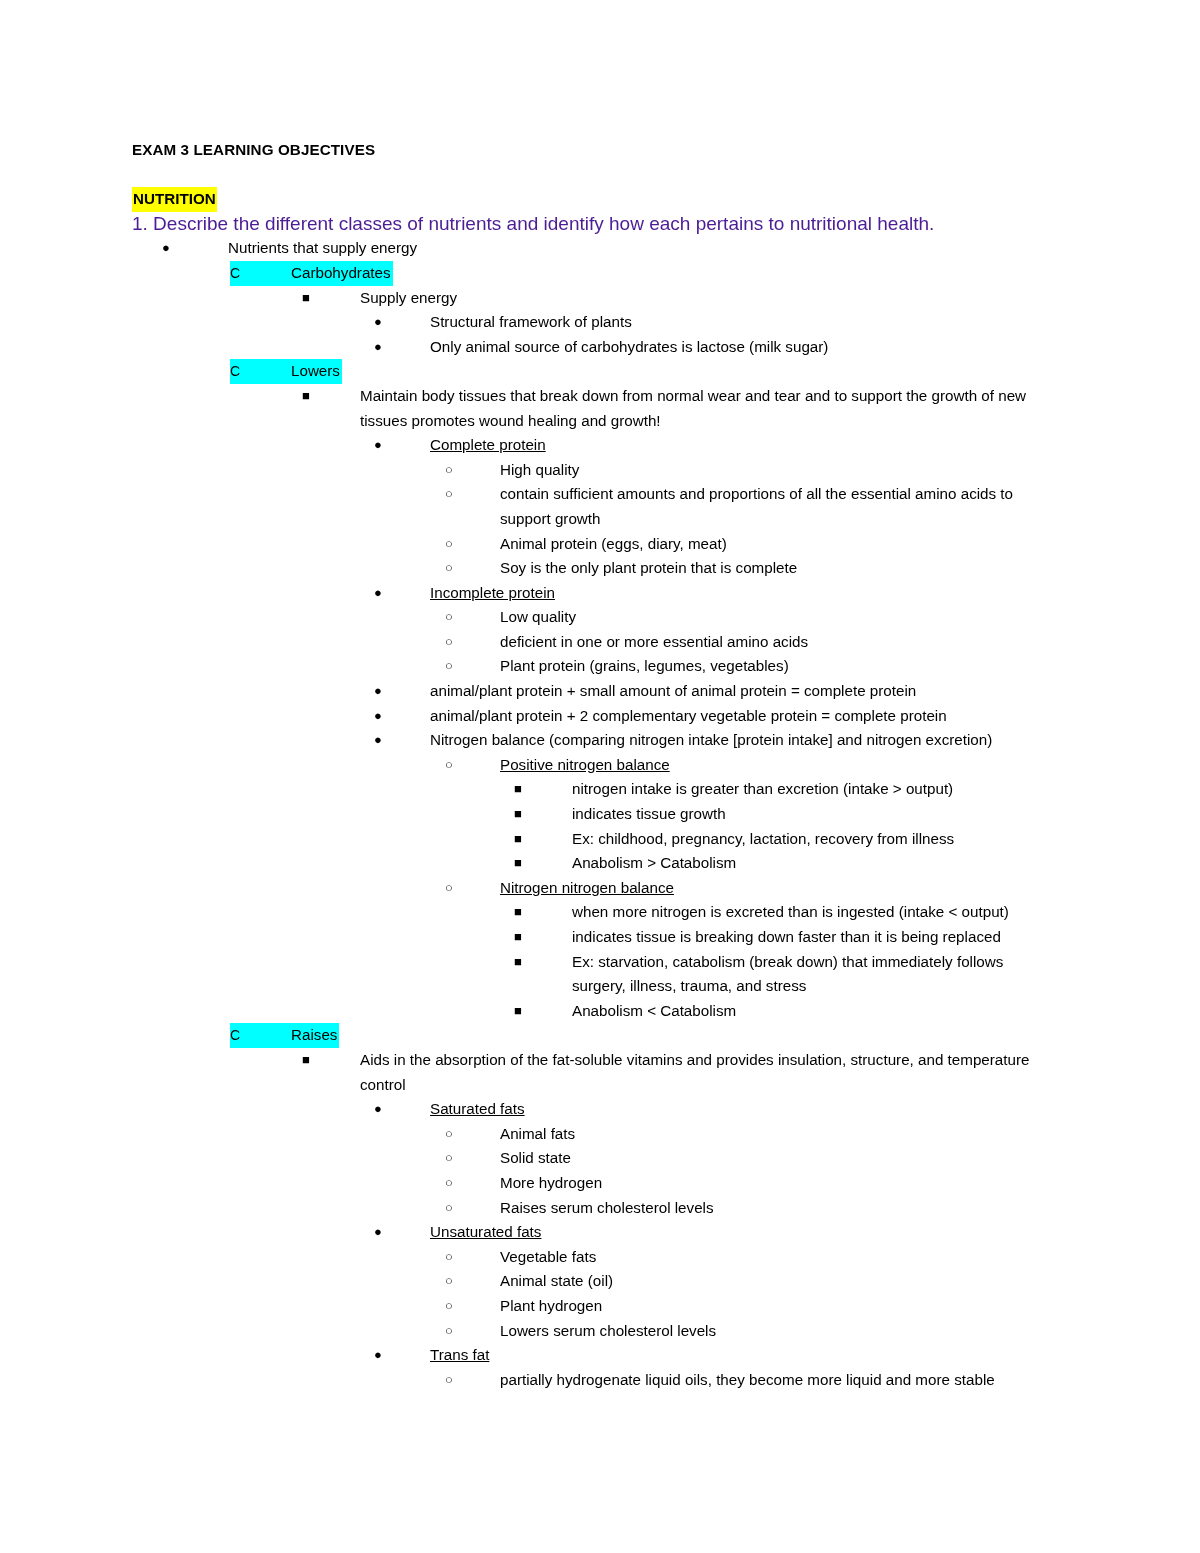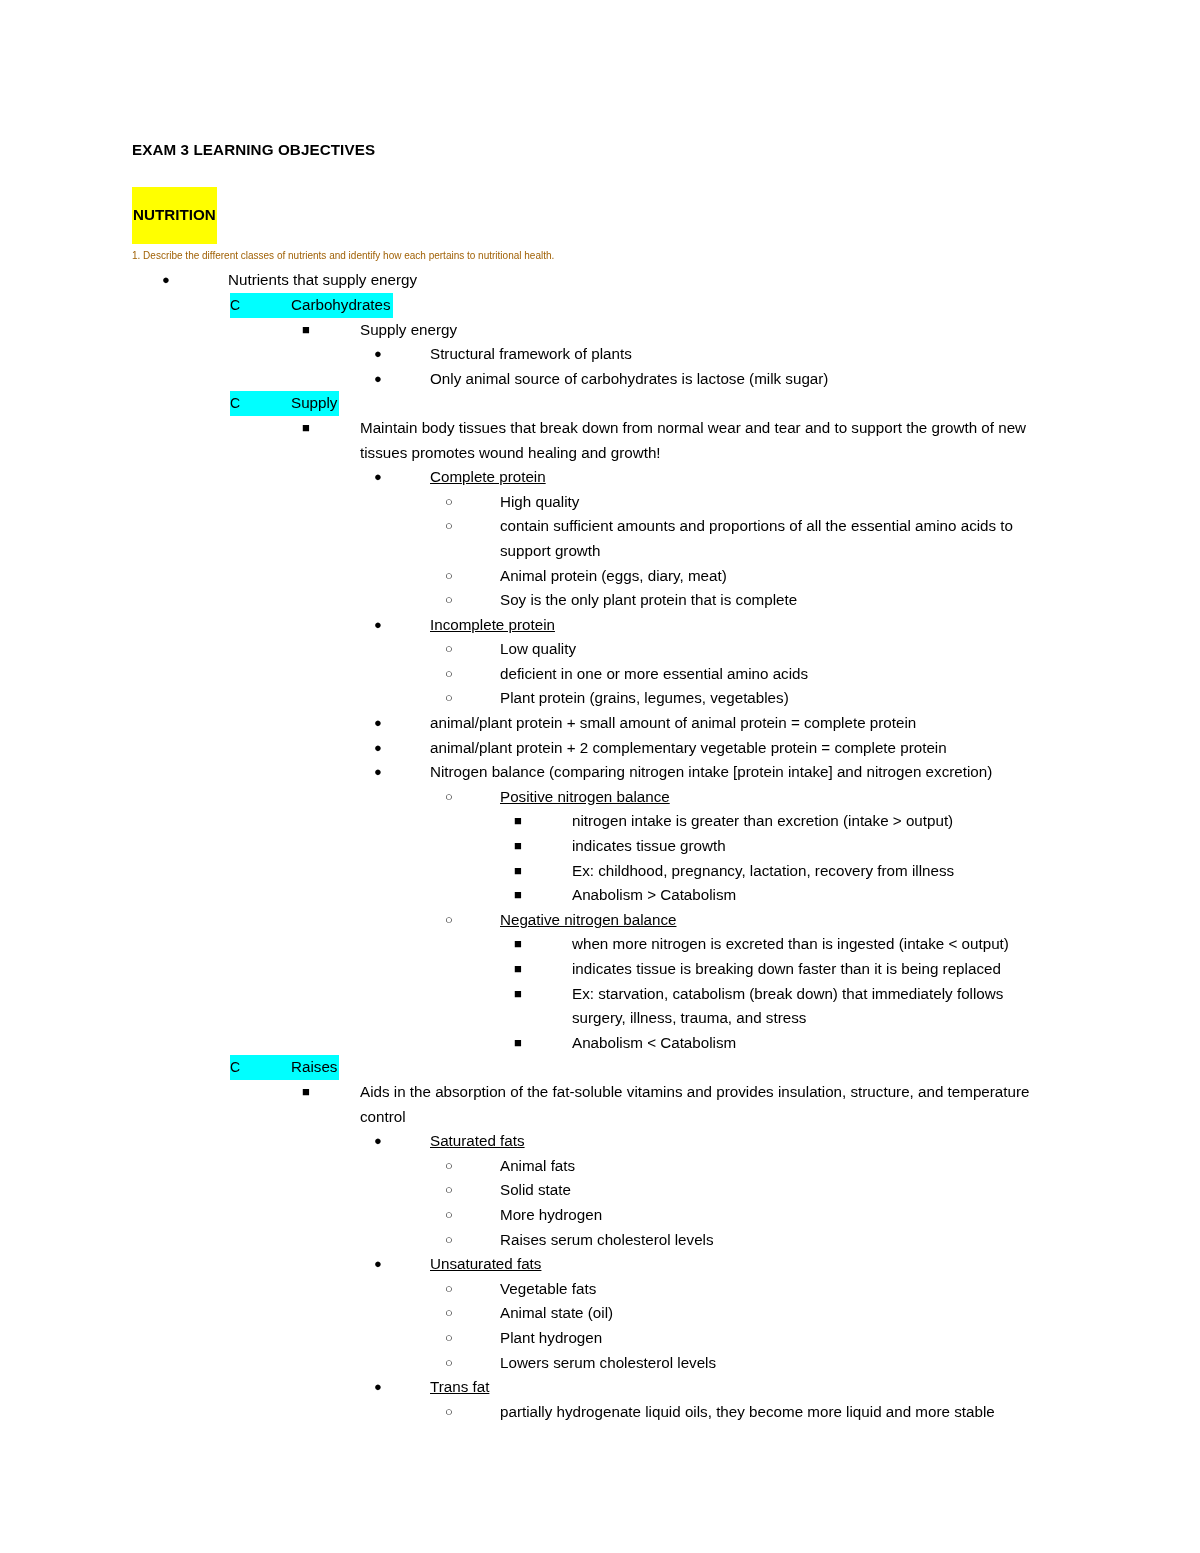--- a/index.html
+++ b/index.html
@@ -55,25 +55,25 @@
   }
   .spacer {
     height: 24.6px;
   }
   .hl-yellow {
     background: #FFFF00;
     font-weight: bold;
     font-size: 15.2px;
     line-height: 24.6px;
     display: inline-block;
-    padding: 16px 1px;
+    padding: 0 1px;
   }
   .objective {
-    color: #a16207;
-    font-size: 10px;
+    color: #4c1d95;
+    font-size: 19px;
     line-height: 24.6px;
   }
   .u { text-decoration: underline; }
 
   
   .lvl1 { margin-left: 30px; }   
   .lvl2 { margin-left: 98px; }   
   .lvl3 { margin-left: 170px; }  
   .lvl4 { margin-left: 242px; }  
   .lvl5 { margin-left: 313px; }  
@@ -158,21 +158,21 @@
       <span class="txt">Structural framework of plants</span>
     </div>
     <div class="row lvl4">
       <span class="bullet g-disc">●</span>
       <span class="txt">Only animal source of carbohydrates is lactose (milk sugar)</span>
     </div>
 
     <div class="cyan-row lvl2">
       <span class="cyan-box">
         <span class="bullet g-c">C</span>
-        <span class="txt">Supply</span>
+        <span class="txt">Lowers</span>
       </span>
     </div>
 
     <div class="row lvl3">
       <span class="bullet g-square">■</span>
       <span class="txt">Maintain body tissues that break down from normal wear and tear and to support the growth of new tissues promotes wound healing and growth!</span>
     </div>
 
     <div class="row lvl4">
       <span class="bullet g-disc">●</span>
@@ -241,21 +241,21 @@
       <span class="bullet g-square">■</span>
       <span class="txt">Ex: childhood, pregnancy, lactation, recovery from illness</span>
     </div>
     <div class="row lvl6">
       <span class="bullet g-square">■</span>
       <span class="txt">Anabolism &gt; Catabolism</span>
     </div>
 
     <div class="row lvl5">
       <span class="bullet g-circle">○</span>
-      <span class="txt u">Negative nitrogen balance</span>
+      <span class="txt u">Nitrogen nitrogen balance</span>
     </div>
     <div class="row lvl6">
       <span class="bullet g-square">■</span>
       <span class="txt">when more nitrogen is excreted than is ingested (intake &lt; output)</span>
     </div>
     <div class="row lvl6">
       <span class="bullet g-square">■</span>
       <span class="txt">indicates tissue is breaking down faster than it is being replaced</span>
     </div>
     <div class="row lvl6">

